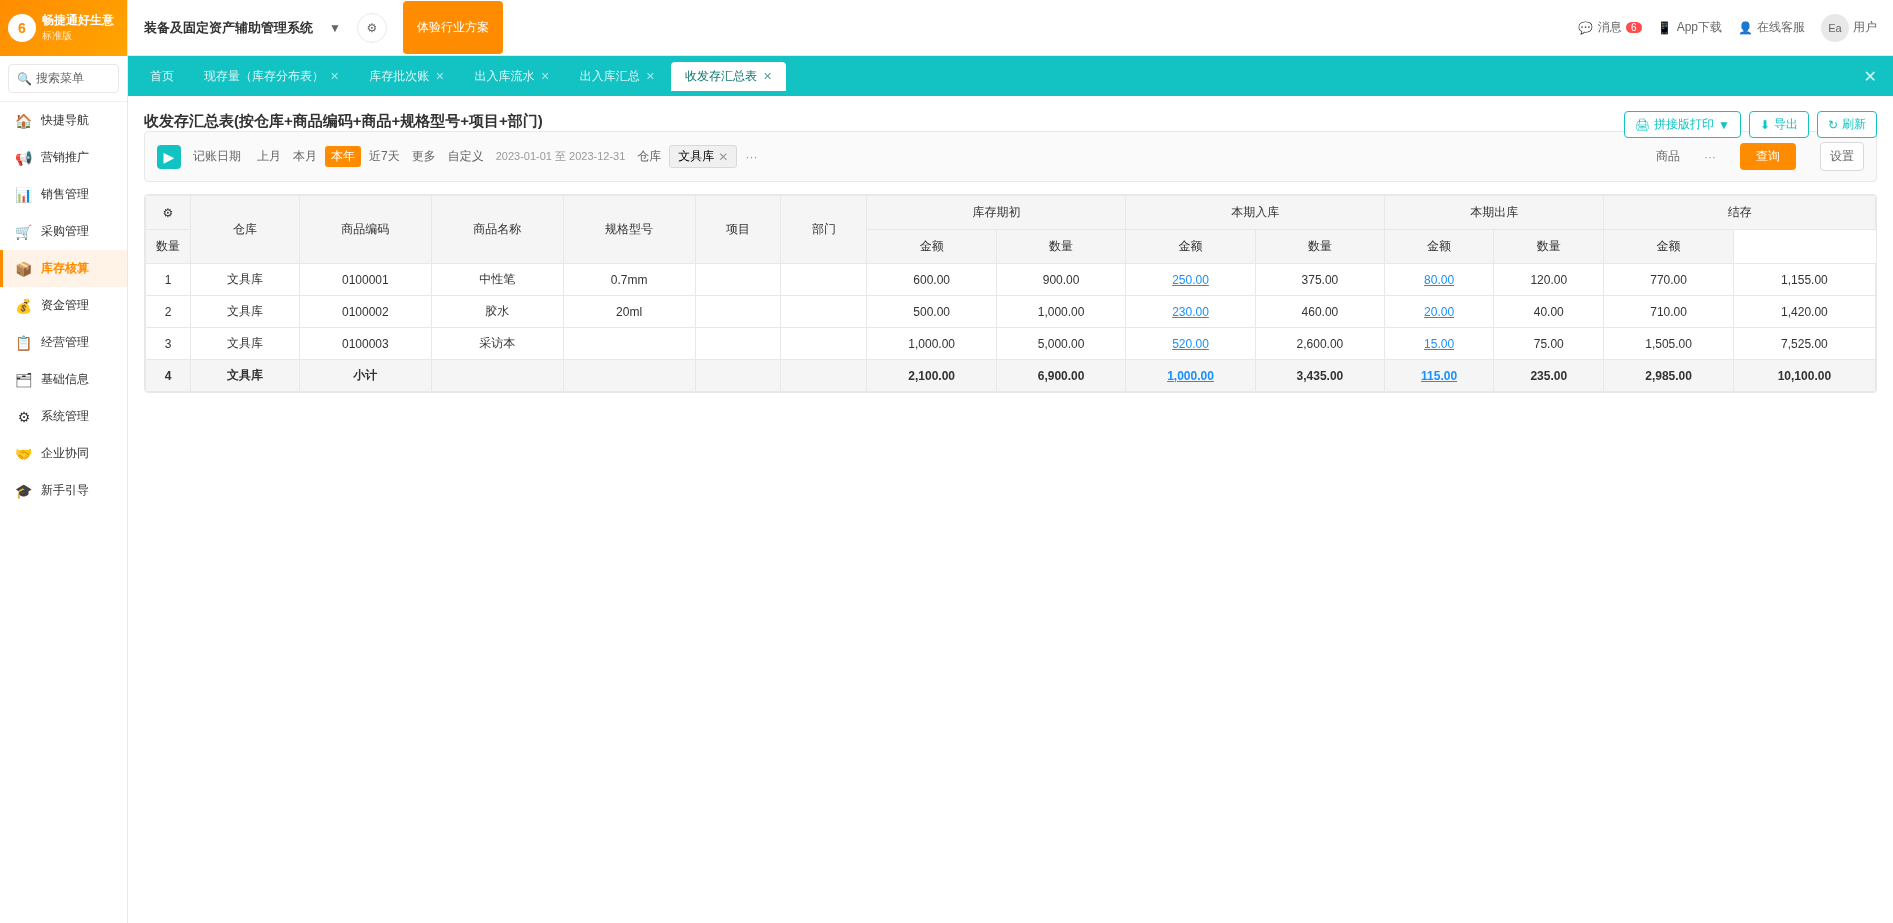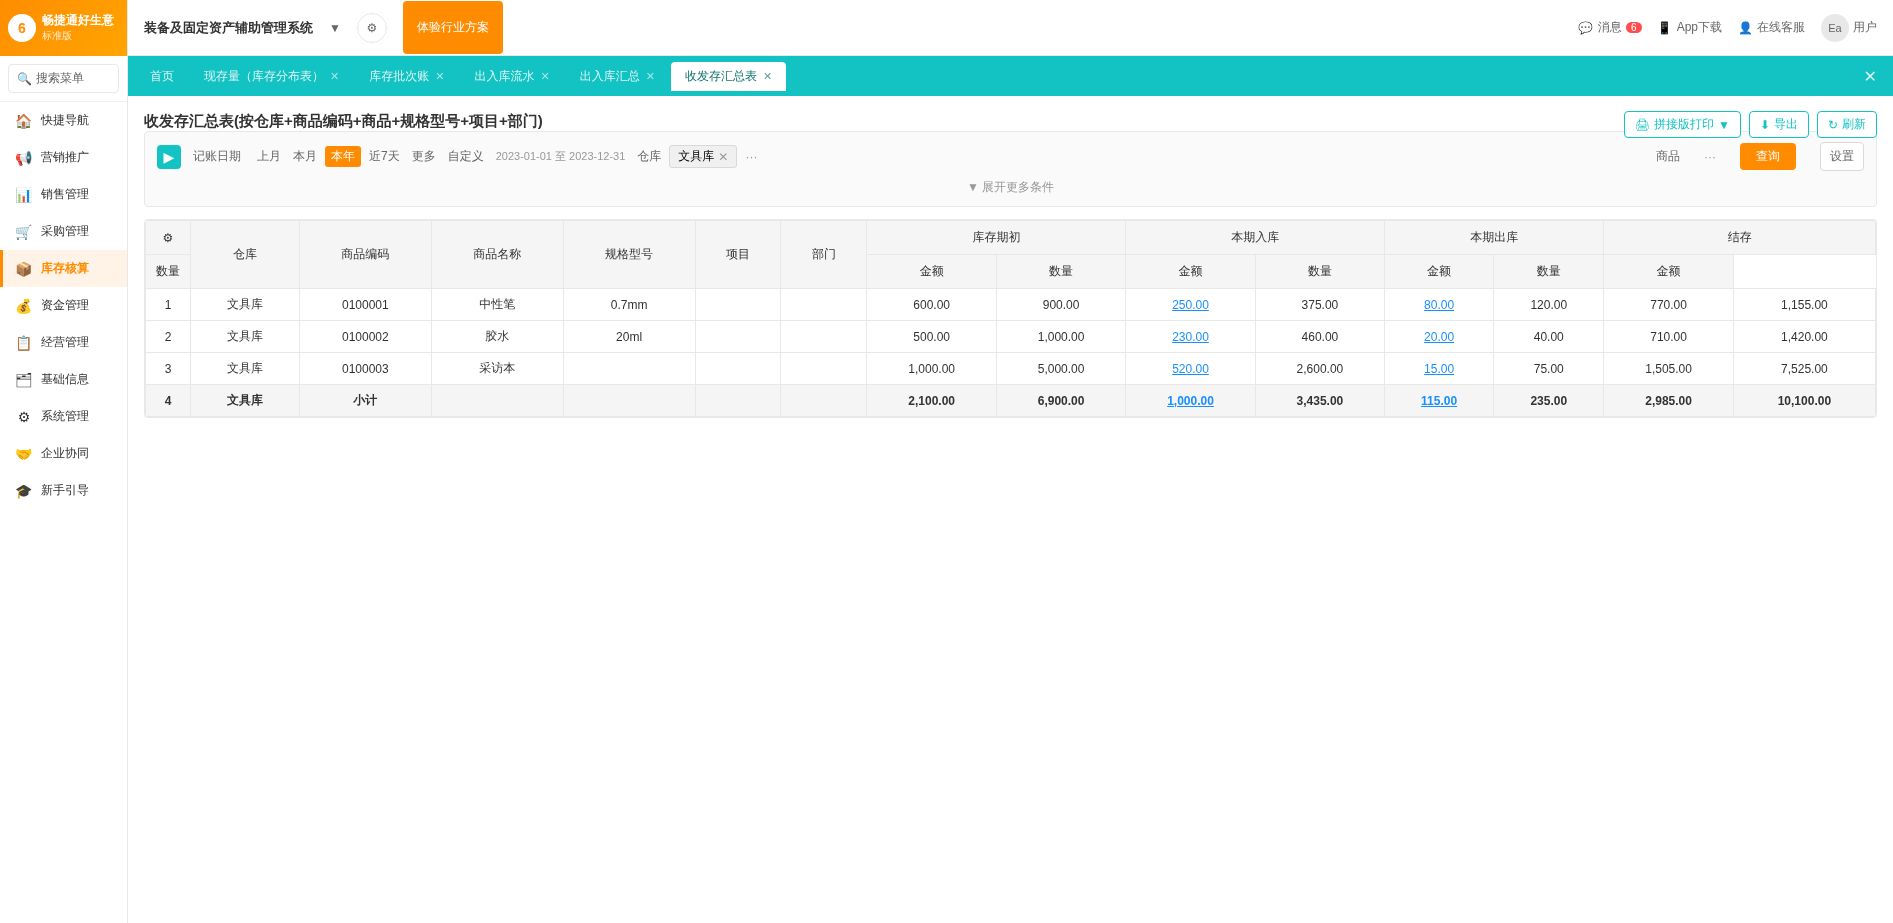--- a/index.html
+++ b/index.html
@@ -255,26 +255,20 @@
           </div>
           <span class="filter-ellipsis">···</span>
         </div>
         <div class="filter-section-right">
           <span class="filter-section-label">商品</span>
           <span class="filter-ellipsis">···</span>
           <button class="btn-query">查询</button>
           <button class="btn-settings">设置</button>
         </div>
       </div>
-      <div style="text-align:center; margin-top:8px;">
-        <button class="expand-btn">
-          <span>▼ </span>
-          <span>展开更多条件</span>
-        </button>
-      </div>
     </div>
 
     <div class="table-container">
       <table>
         <thead>
           <tr>
             <th class="settings-icon-col">⚙</th>
             <th rowspan="2">仓库</th>
             <th rowspan="2">商品编码</th>
             <th rowspan="2">商品名称</th>

